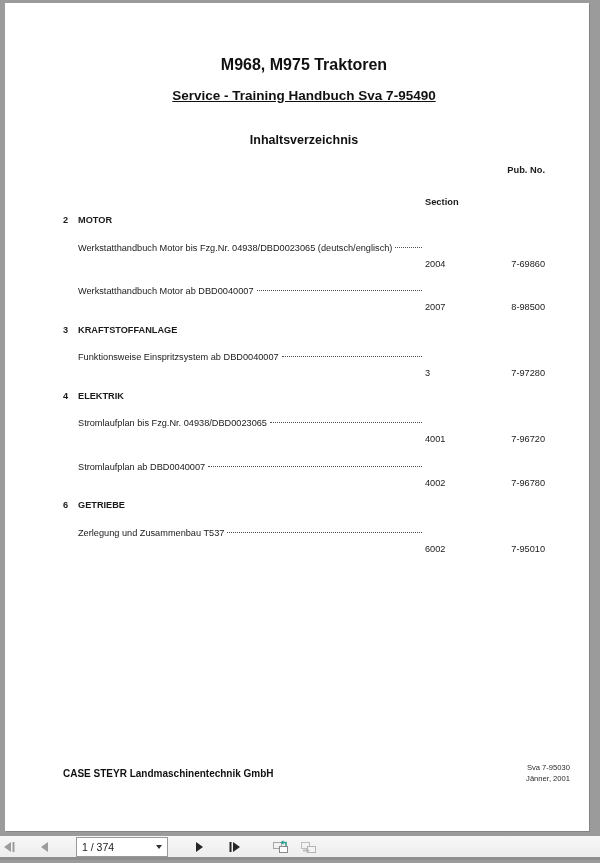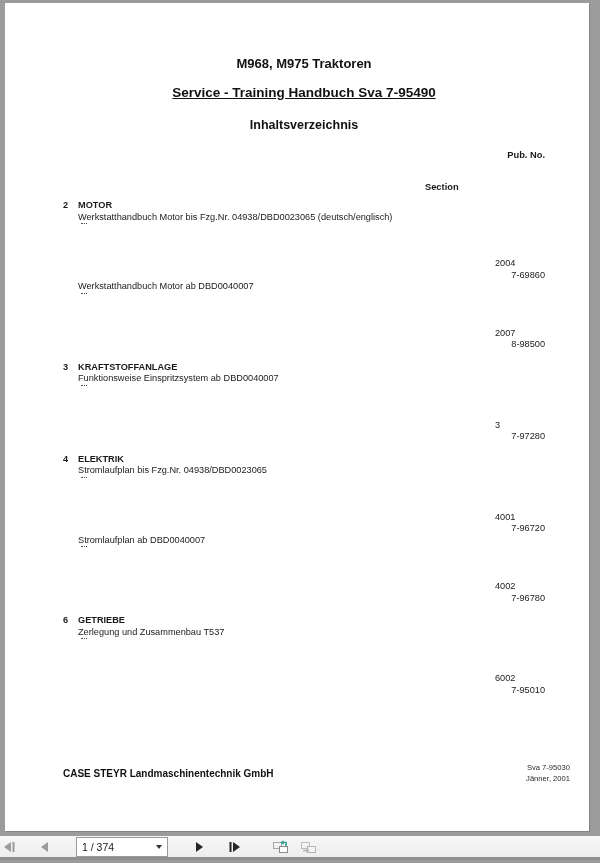--- a/index.html
+++ b/index.html
@@ -10,33 +10,33 @@
     -webkit-font-smoothing:antialiased;
   }
   
   .page{
     position:absolute;left:5px;top:3px;width:584px;height:828px;
     background:#ffffff;color:#1a1a1a;
     box-shadow:1px 1px 0 #848484;
   }
   .doc-content{padding:53px 44px 0 58px;}
   .title{ text-align:center;font-weight:bold;color:#111;}
-  .title1{font-size:13px;}
+  .title1{font-size:16px;}
   .title2{font-size:13.5px;margin-top:14px;text-decoration:underline;}
-  .title3{font-size:12.5px;margin-top:18px;}
+  .title3{font-size:12.5px;margin-top:30px;}
   .toc-header{display:flex;margin-top:18px;font-weight:bold;font-size:9.3px;}
   .toc-header .flex-fill{flex:1;}
   .sec-col{width:50px;text-align:left;flex:none;margin-top:32px;}
   .pub-col{width:70px;text-align:right;flex:none;}
   .toc-body{margin-top:8px;font-size:9.2px;line-height:11.5px;}
   .toc-section{margin-top:11px;}
   .toc-section:first-child{margin-top:0;}
   .toc-sec-head{display:flex;font-weight:bold;}
   .toc-sec-num{width:15px;flex:none;}
-  .toc-row{display:flex;padding-left:15px;align-items:flex-start;flex-direction:column;}
+  .toc-row{display:flex;padding-left:15px;align-items:center;}
   .toc-label{white-space:nowrap;flex:none;}
   .leader{flex:1;min-width:6px;border-bottom:1.5px dotted #4d4d4d;margin:0 3px 2px 3px;}
   .toc-row .sec-col{align-self:flex-end;}
   .toc-row .pub-col{align-self:flex-end;}
   
   .footer{position:absolute;left:0;right:0;top:760px;display:flex;
           justify-content:space-between;padding:0 19px 0 58px;}
   .footer-left{font-weight:bold;font-size:10px;padding-top:5px;color:#111;}
   .footer-right{font-size:7.6px;line-height:10.6px;text-align:right;color:#2a2a2a;}
   

